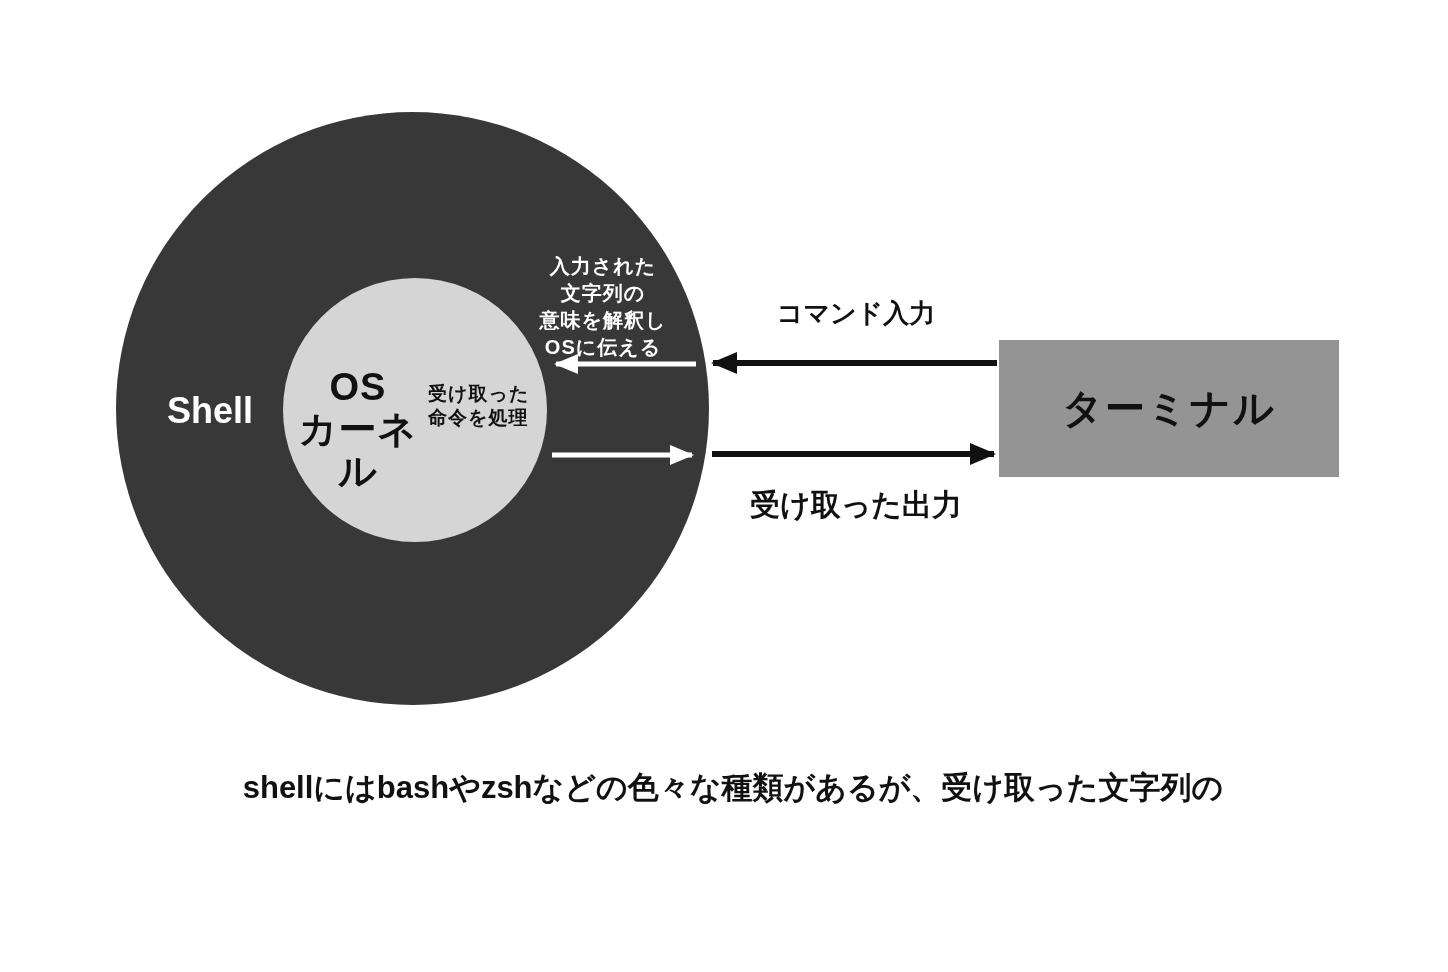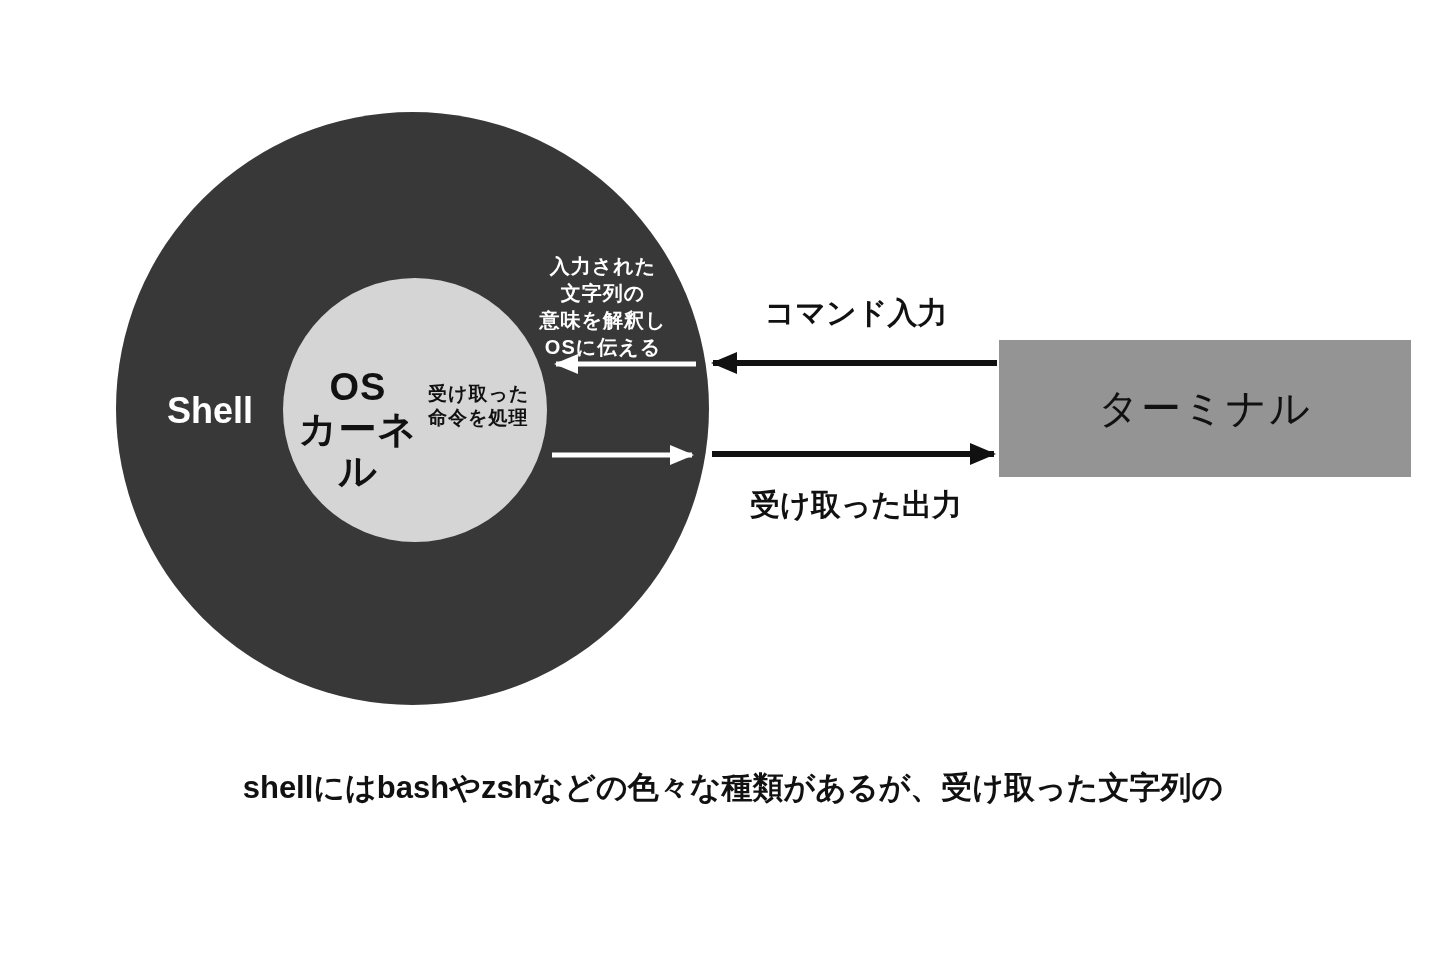--- a/index.html
+++ b/index.html
@@ -45,28 +45,28 @@
     text-align:center;font-size:20px;font-weight:bold;color:var(--c-white);
     line-height:27px;letter-spacing:1px;margin-top:14px;
   }
   .result-note{
     position:absolute;left:518px;top:475px;width:166px;
     text-align:center;font-size:20px;font-weight:bold;color:var(--c-white);
     line-height:26px;letter-spacing:1px;
   }
   .arrows-layer{position:absolute;left:0;top:0;width:1448px;height:972px;pointer-events:none;}
   .terminal-box{
-    position:absolute;left:999px;top:340px;width:412px;height:137px;
+    position:absolute;left:999px;top:340px;width:340px;height:137px;
     background:var(--c-terminal);
     display:flex;align-items:center;justify-content:center;
-    font-size:40px;font-weight:normal;color:var(--c-ink);letter-spacing:2px;
+    font-size:40px;font-weight:bold;color:var(--c-ink);letter-spacing:2px;
   }
   .command-label{
     position:absolute;left:731px;top:296px;width:250px;
-    text-align:center;font-size:30px;font-weight:bold;color:var(--c-ink);
+    text-align:center;font-size:26px;font-weight:bold;color:var(--c-ink);
     line-height:34px;
   }
   .output-label{
     position:absolute;left:731px;top:488px;width:250px;
     text-align:center;font-size:30px;font-weight:bold;color:var(--c-ink);
     line-height:34px;
   }
   .caption{
     position:absolute;left:9px;top:762px;width:1448px;
     text-align:center;font-size:31px;font-weight:bold;color:var(--c-ink);

